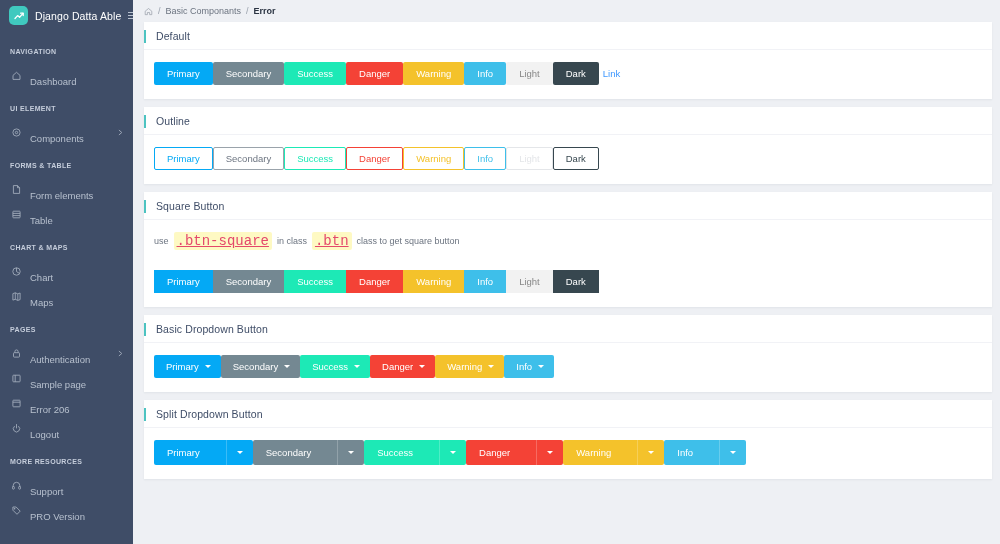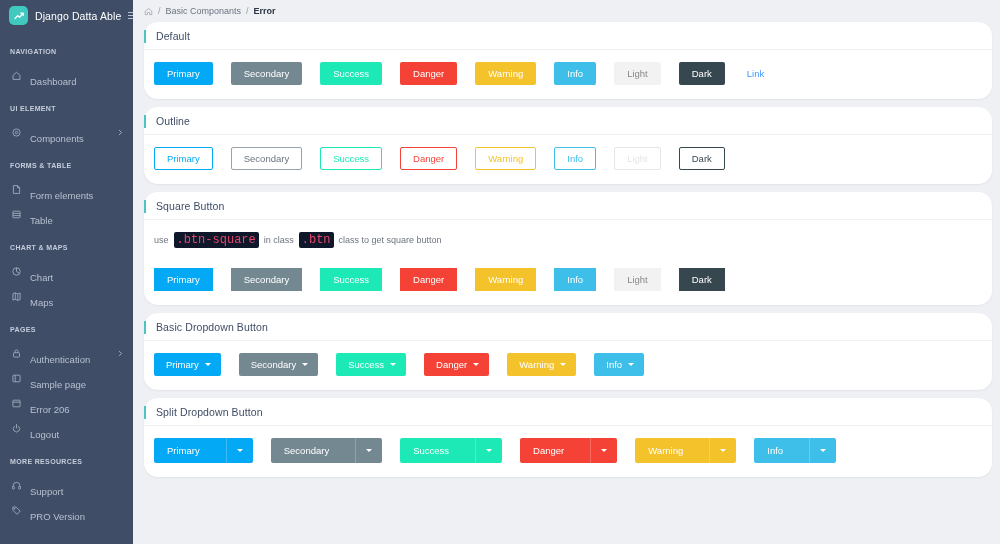--- a/index.html
+++ b/index.html
@@ -76,40 +76,40 @@
     font-size: 9px; color: #6c7480;
   }
   .breadcrumb .home-ico { width: 9px; height: 9px; display: block; opacity: .8; }
   .breadcrumb .sep { color: #9aa1ad; font-size: 9px; }
   .breadcrumb .crumb { color: #6c7480; }
   .breadcrumb .crumb.active { color: #2b3442; font-weight: bold; }
 
   .panel {
     background: #ffffff;
     margin: 0 8px 8px 11px;
-    border-radius: 14px;
+    border-radius: 0;
     box-shadow: 0 1px 2px rgba(60,72,88,.07);
   }
   .panel-head {
     height: 28px; display: flex; align-items: center;
     padding: 0 0 0 0; position: relative;
     border-bottom: 1px solid #f1f2f6;
   }
   .panel-accent {
     position: absolute; left: 0px; top: 8px;
     width: 2px; height: 13px; background: #4cc3c1;
   }
   .panel-title {
     font-size: 10.5px; color: #3f4d67; padding-left: 12px;
     letter-spacing: .1px;
   }
   .panel-body { padding: 12px 10px 14px 10px; }
 
   
-  .btn-row { display: flex; align-items: center; gap: 18px; flex-wrap: wrap; }
+  .btn-row { display: flex; align-items: center; gap: 0; flex-wrap: wrap; }
   .btn {
     display: inline-flex; align-items: center; justify-content: center;
     height: 23px; padding: 0 13px;
     font-size: 9.5px; color: #ffffff;
     border: none; border-radius: 2px;
     cursor: pointer; white-space: nowrap; line-height: 1;
     font-family: "Liberation Sans", sans-serif;
   }
   .btn.square { border-radius: 0; }
   .btn-link {
@@ -127,23 +127,23 @@
     cursor: pointer; white-space: nowrap; line-height: 1;
     font-family: "Liberation Sans", sans-serif;
   }
 
   
   .code-note {
     font-size: 9px; color: #6c7480; margin-bottom: 20px;
     display: flex; align-items: center; gap: 5px; flex-wrap: wrap;
   }
   .code-note code {
-    background: #0f172a; color: #e4486b;
+    background: #fef9c3; color: #e4486b;
     font-family: "Liberation Mono", monospace;
-    font-size: 12px; padding: 1px 3px; border-radius: 2px;
+    font-size: 14px; padding: 1px 3px; border-radius: 2px; text-decoration: underline;
   }
 
   
   .btn-dd {
     display: inline-flex; align-items: center; gap: 6px;
     height: 23px; padding: 0 10px 0 12px;
     font-size: 9.5px; color: #fff;
     border: none; border-radius: 2px;
     cursor: pointer; white-space: nowrap; line-height: 1;
     font-family: "Liberation Sans", sans-serif;

